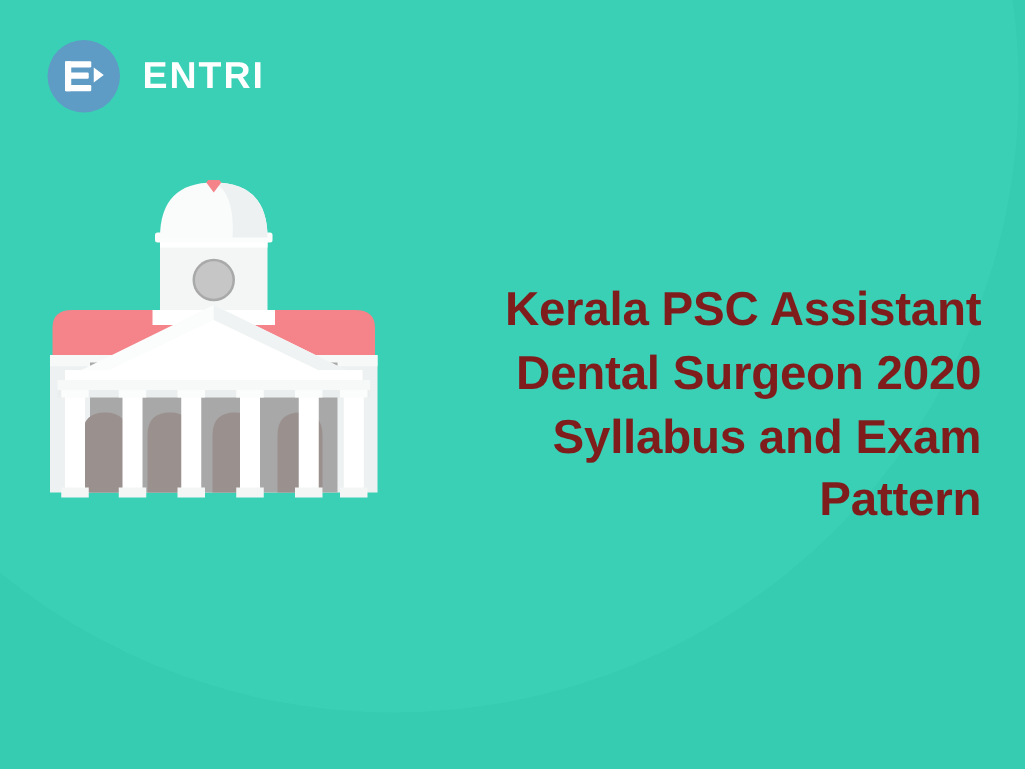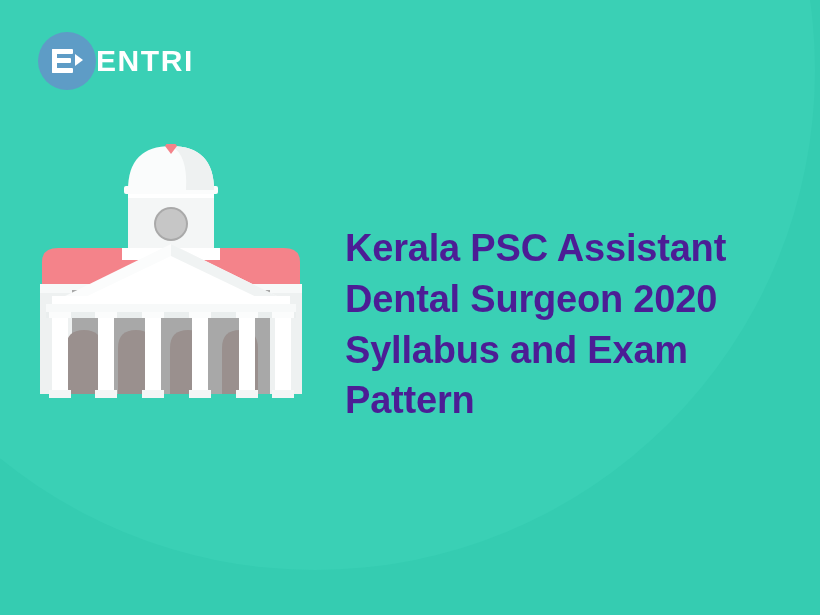--- a/index.html
+++ b/index.html
@@ -31,20 +31,21 @@
     pointer-events: none;
   }
 
   
   .brand {
     position: absolute;
     left: 38px;
     top: 32px;
     display: flex;
     align-items: center;
+    gap: 18px;
     z-index: 6;
   }
   .logo-mark {
     position: relative;
     width: 58px;
     height: 58px;
     border-radius: 50%;
     background: #5e9cc6;
     flex: 0 0 auto;
   }
@@ -96,25 +97,25 @@
     white-space: nowrap;
   }
 
   
   .headline {
     position: absolute;
     left: 345px;
     top: 198px;
     width: 440px;
     z-index: 6;
-    color: #4c1d95;
+    color: #7f1d1d;
     font-size: 38px;
     font-weight: bold;
     line-height: 1.33;
-    text-align: left;
+    text-align: right;
     letter-spacing: -0.2px;
   }
 
   
   .building {
     position: absolute;
     left: 36px;
     top: 144px;
     width: 270px;
     height: 256px;

